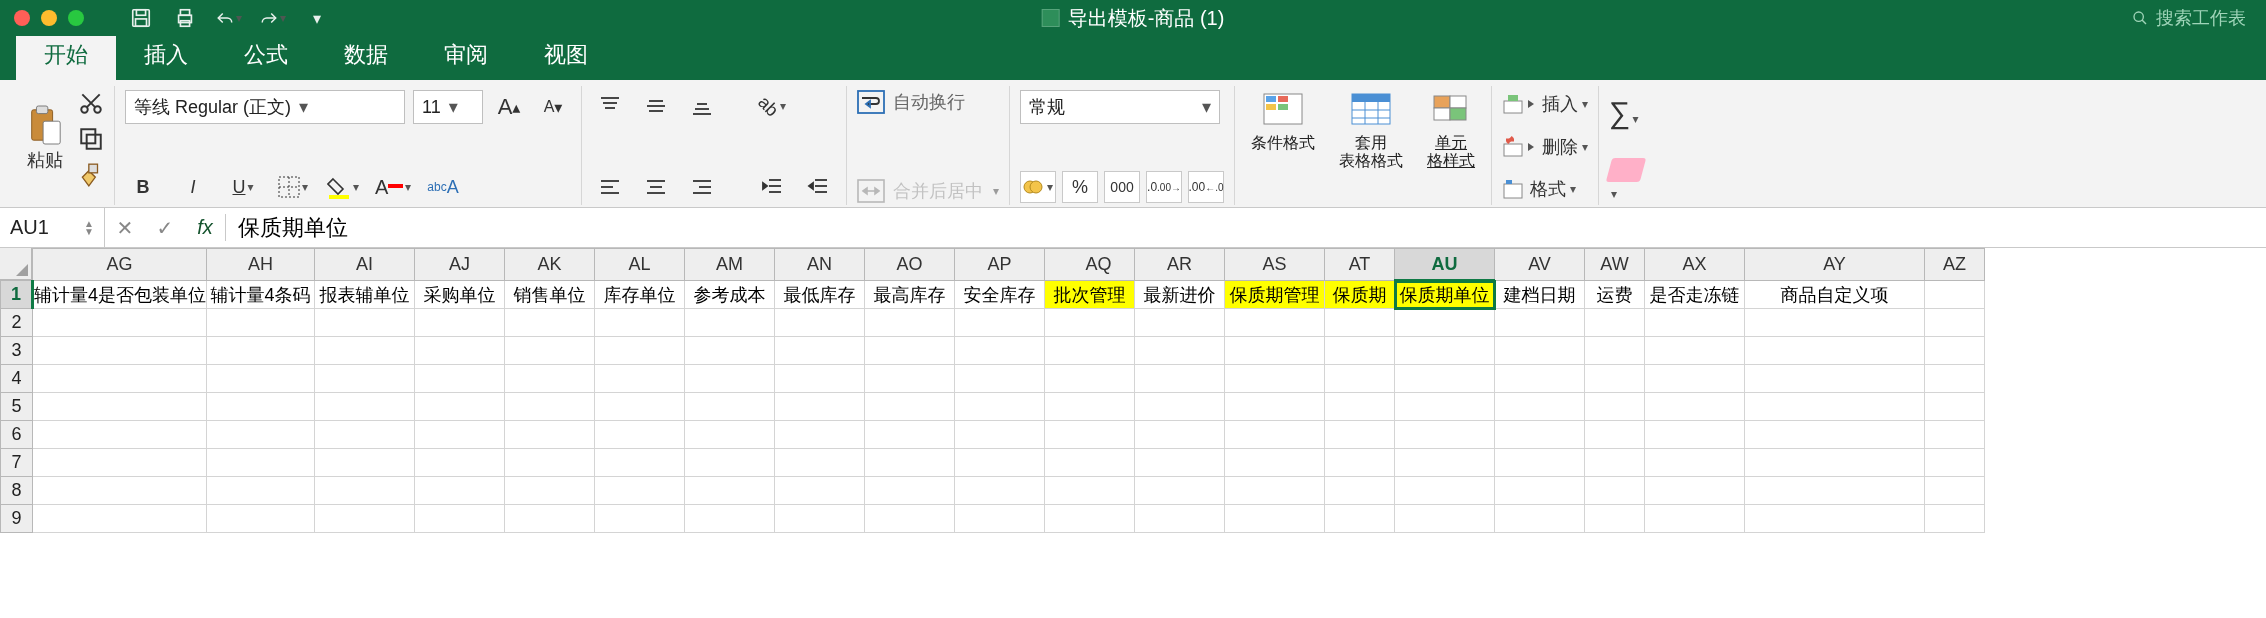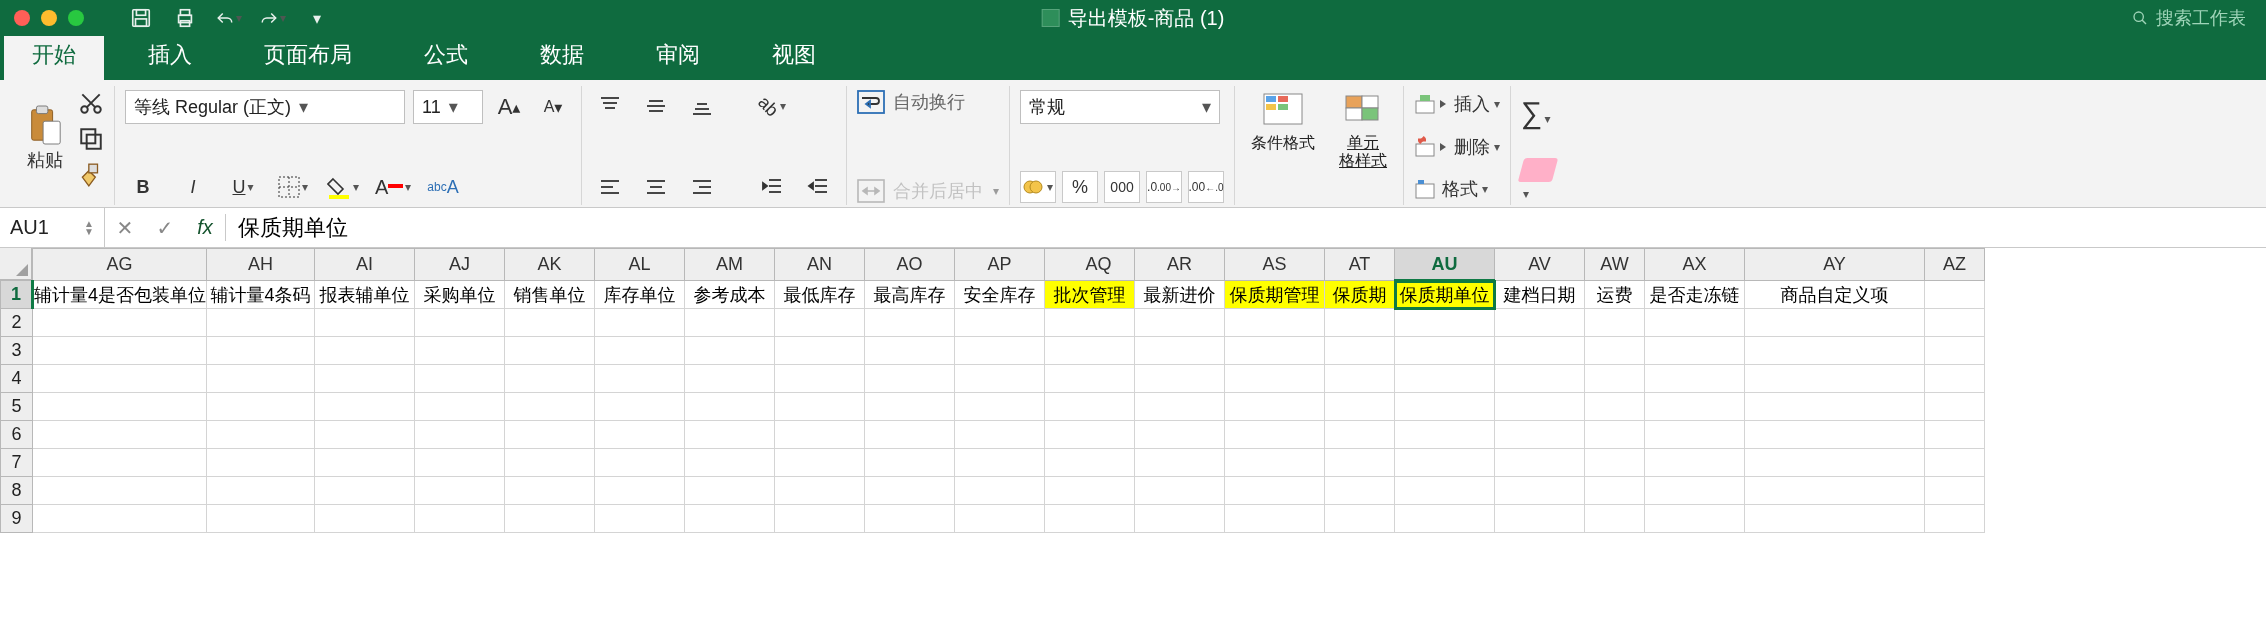--- a/index.html
+++ b/index.html
@@ -11,21 +11,21 @@
   .traffic .dot { width: 16px; height: 16px; border-radius: 50%; }
   .dot.red { background: #ff5f57; } .dot.yellow { background: #febc2e; } .dot.green { background: #28c840; }
   .qat { display: flex; gap: 18px; margin-left: 44px; align-items: center; }
   .qat .qbtn { width: 26px; height: 26px; display:flex; align-items:center; justify-content:center; color:#fff; opacity:.9; }
   .title-center { position: absolute; left:50%; transform:translateX(-50%); display:flex; align-items:center; gap:8px; color:#fff; font-size:20px; }
   .title-center .doc-icon { width:18px; height:18px; background:#2e8e5a; display:inline-block; border:1px solid #fff3; }
   .search-box { position:absolute; right:20px; display:flex; align-items:center; color:#9fd4b8; gap:8px; font-size:18px; }
   .search-box .glass { width:16px; height:16px; }
   
   
-  .tabs-row { height: 44px; background: #0f6b3f; display:flex; align-items:flex-end; padding-left: 4px; gap: 16px; }
+  .tabs-row { height: 44px; background: #0f6b3f; display:flex; align-items:flex-end; padding-left: 16px; gap: 0; }
   .tab { padding: 10px 28px; color:#fff; font-size:22px; cursor:pointer; }
   .tab.active { background:#f3f3f3; color:#0f6b3f; border-radius:4px 4px 0 0; }
   
   
   .ribbon { height: 128px; background:#f3f3f3; border-bottom:1px solid #c9c9c9; display:flex; align-items:stretch; padding: 6px 0 2px 10px; }
   .group { display:flex; flex-direction:column; justify-content:space-between; padding: 4px 10px 2px 10px; border-right:1px solid #d6d6d6; }
   .group:last-child { border-right:none; }
   .row { display:flex; align-items:center; gap:8px; }
   .big-btn { display:flex; flex-direction:column; align-items:center; justify-content:center; gap:4px; padding:4px 6px; }
   .big-btn .lbl { font-size:18px; color:#333; }
@@ -118,21 +118,20 @@
         <circle cx="10" cy="10" r="7"></circle>
         <line x1="21" y1="21" x2="15" y2="15"></line>
       </svg>
     <span>搜索工作表</span>
   </div>
 </div>
 
 <div class="tabs-row">
   <div class="tab active">开始</div>
   <div class="tab">插入</div>
-  <div class="tab">页面布局</div>
   <div class="tab">公式</div>
   <div class="tab">数据</div>
   <div class="tab">审阅</div>
   <div class="tab">视图</div>
 </div>
 
 <div class="ribbon">
 
   <div class="group">
     <div class="row">
@@ -351,20 +350,32 @@
             <rect x="2" y="4" width="38" height="30" fill="#fff" stroke="#888"></rect>
             <rect x="4" y="6" width="10" height="6" fill="#5aa3e8"></rect>
             <rect x="16" y="6" width="10" height="6" fill="#e86a5a"></rect>
             <rect x="4" y="14" width="10" height="6" fill="#f3c44a"></rect>
             <rect x="16" y="14" width="10" height="6" fill="#7ac47a"></rect>
           </svg>
         <span class="lbl2">条件格式</span>
       </div>
       <div class="vert-btn">
         <svg width="42" height="40" viewBox="0 0 42 40">
+            <rect x="2" y="4" width="38" height="30" fill="#fff" stroke="#4a8fd4"></rect>
+            <rect x="2" y="4" width="38" height="8" fill="#4a8fd4"></rect>
+            <line x1="2" y1="20" x2="40" y2="20" stroke="#4a8fd4"></line>
+            <line x1="2" y1="28" x2="40" y2="28" stroke="#4a8fd4"></line>
+            <line x1="15" y1="4" x2="15" y2="34" stroke="#4a8fd4"></line>
+            <line x1="28" y1="4" x2="28" y2="34" stroke="#4a8fd4"></line>
+          </svg>
+        <span class="lbl2" style="white-space:pre;">套用
+表格格式</span>
+      </div>
+      <div class="vert-btn">
+        <svg width="42" height="40" viewBox="0 0 42 40">
             <rect x="4" y="6" width="16" height="12" fill="#e8a25a" stroke="#888"></rect>
             <rect x="20" y="6" width="16" height="12" fill="#fff" stroke="#888"></rect>
             <rect x="4" y="18" width="16" height="12" fill="#fff" stroke="#888"></rect>
             <rect x="20" y="18" width="16" height="12" fill="#7ac47a" stroke="#888"></rect>
           </svg>
         <span class="lbl2" style="white-space:pre;text-decoration:underline;">单元
 格样式</span>
       </div>
     </div>
   </div>

